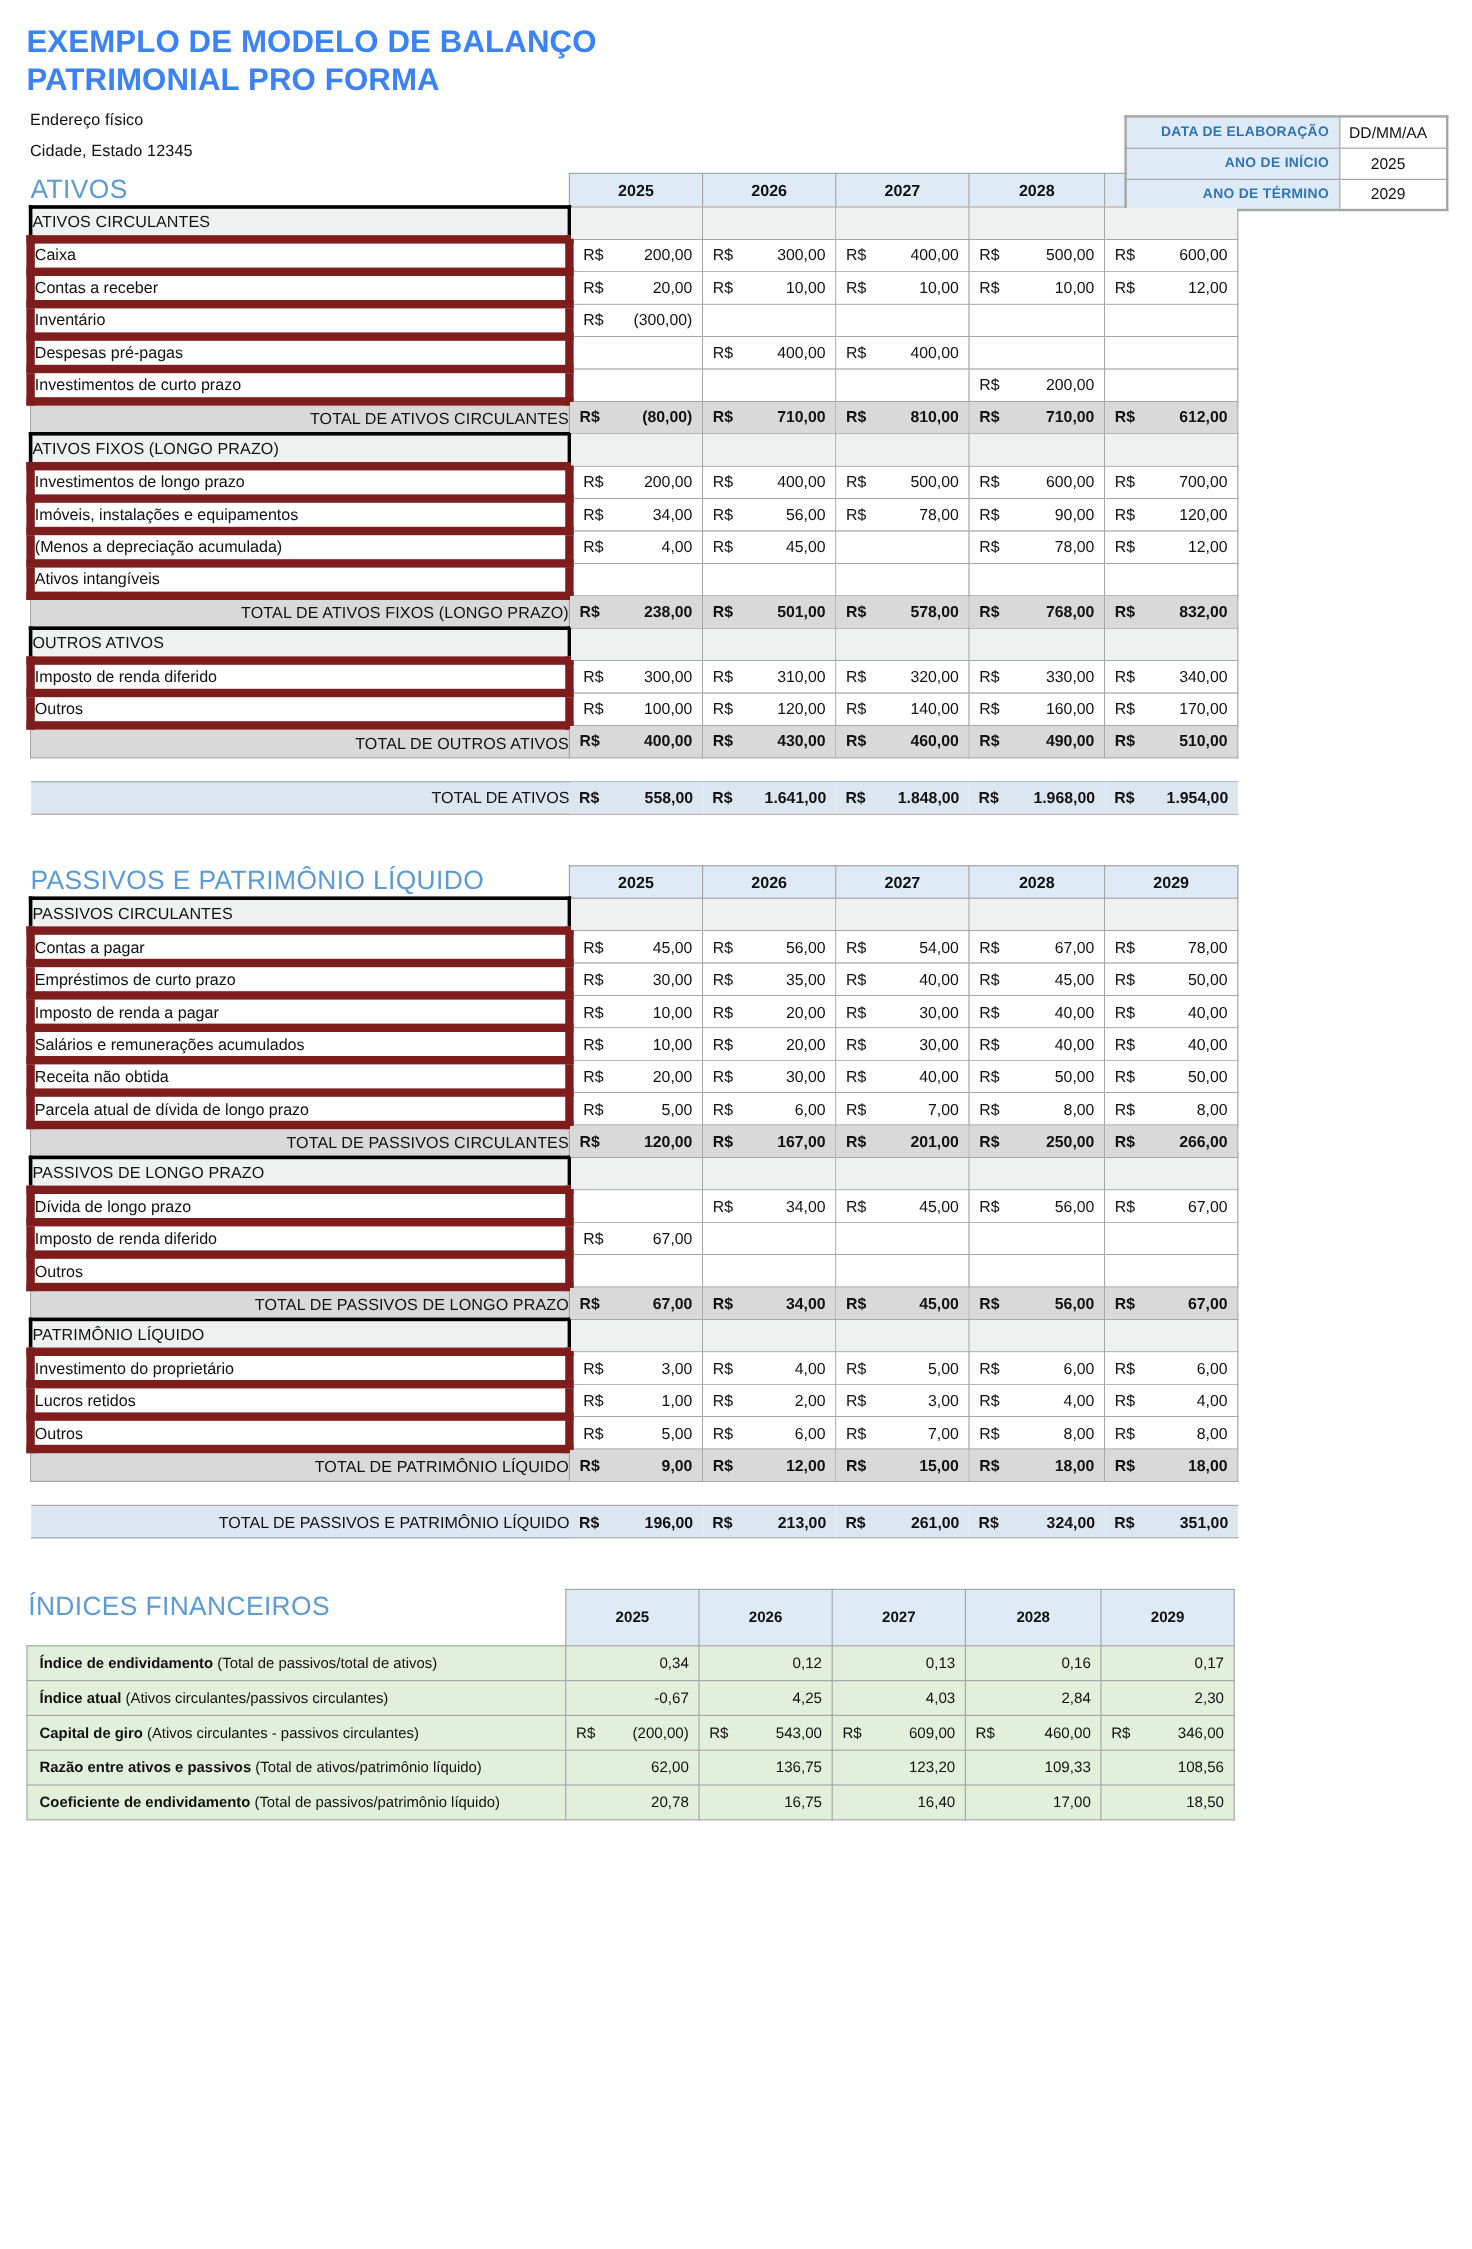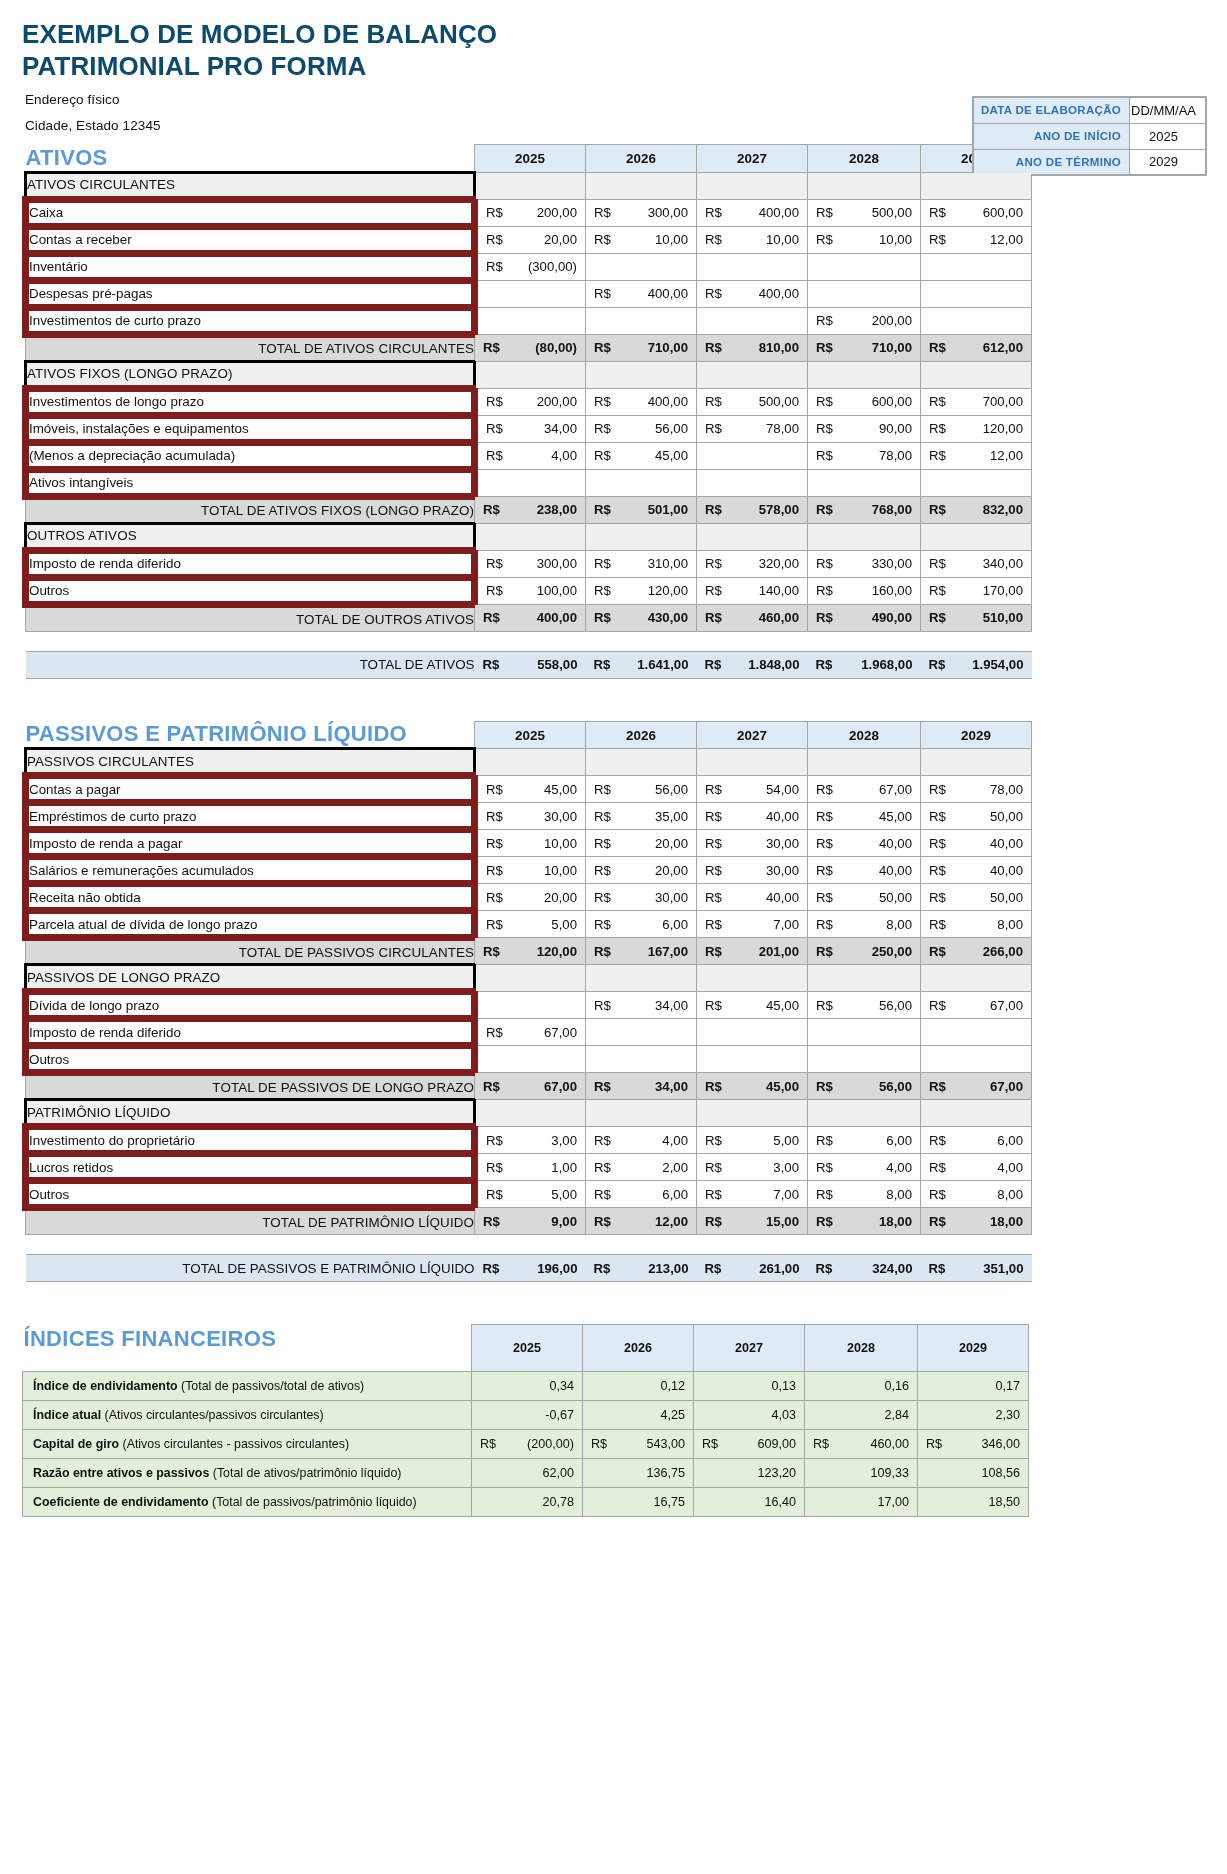--- a/index.html
+++ b/index.html
@@ -11,21 +11,21 @@
   }
   body {
     width: 1227px; height: 1874px;
     position: relative;
     overflow: hidden;
   }
   .page { padding: 18px 20px 0 22px; }
 
   
   .doc-title {
-    color: #0c4a6e;
+    color: #3b82f6;
     font-size: 26px;
     font-weight: bold;
     line-height: 1.24;
     letter-spacing: .1px;
     margin: 0 0 10px 0;
     width: 640px;
   }
   .company-name {
     color: #5b9bd5;
     font-size: 27px;
@@ -40,21 +40,21 @@
     letter-spacing: .1px;
   }
   .header-wrap { position: relative; }
 
   
   .datebox {
     position: absolute;
     right: 0; top: 78px;
     border: 2px solid #a6a6a6;
     border-collapse: collapse;
-    width: 235px;
+    width: 270px;
   }
   .datebox td {
     border: 1px solid #a6a6a6;
     height: 26px;
     font-size: 11.5px;
   }
   .datebox td.lbl {
     background: #deeaf6;
     color: #2e74b5;
     font-weight: bold;
@@ -68,21 +68,21 @@
     color: #111;
     text-align: center;
     padding-right: 9px;
     font-size: 13px;
   }
 
   
   .sec-title {
     color: #5b9bd5;
     font-size: 22px;
-    font-weight: 700;
+    font-weight: 400;
     letter-spacing: .3px;
     white-space: nowrap;
   }
 
   
   table.bs {
     border-collapse: collapse;
     width: 1007px;
     table-layout: fixed;
     margin-top: 0;

